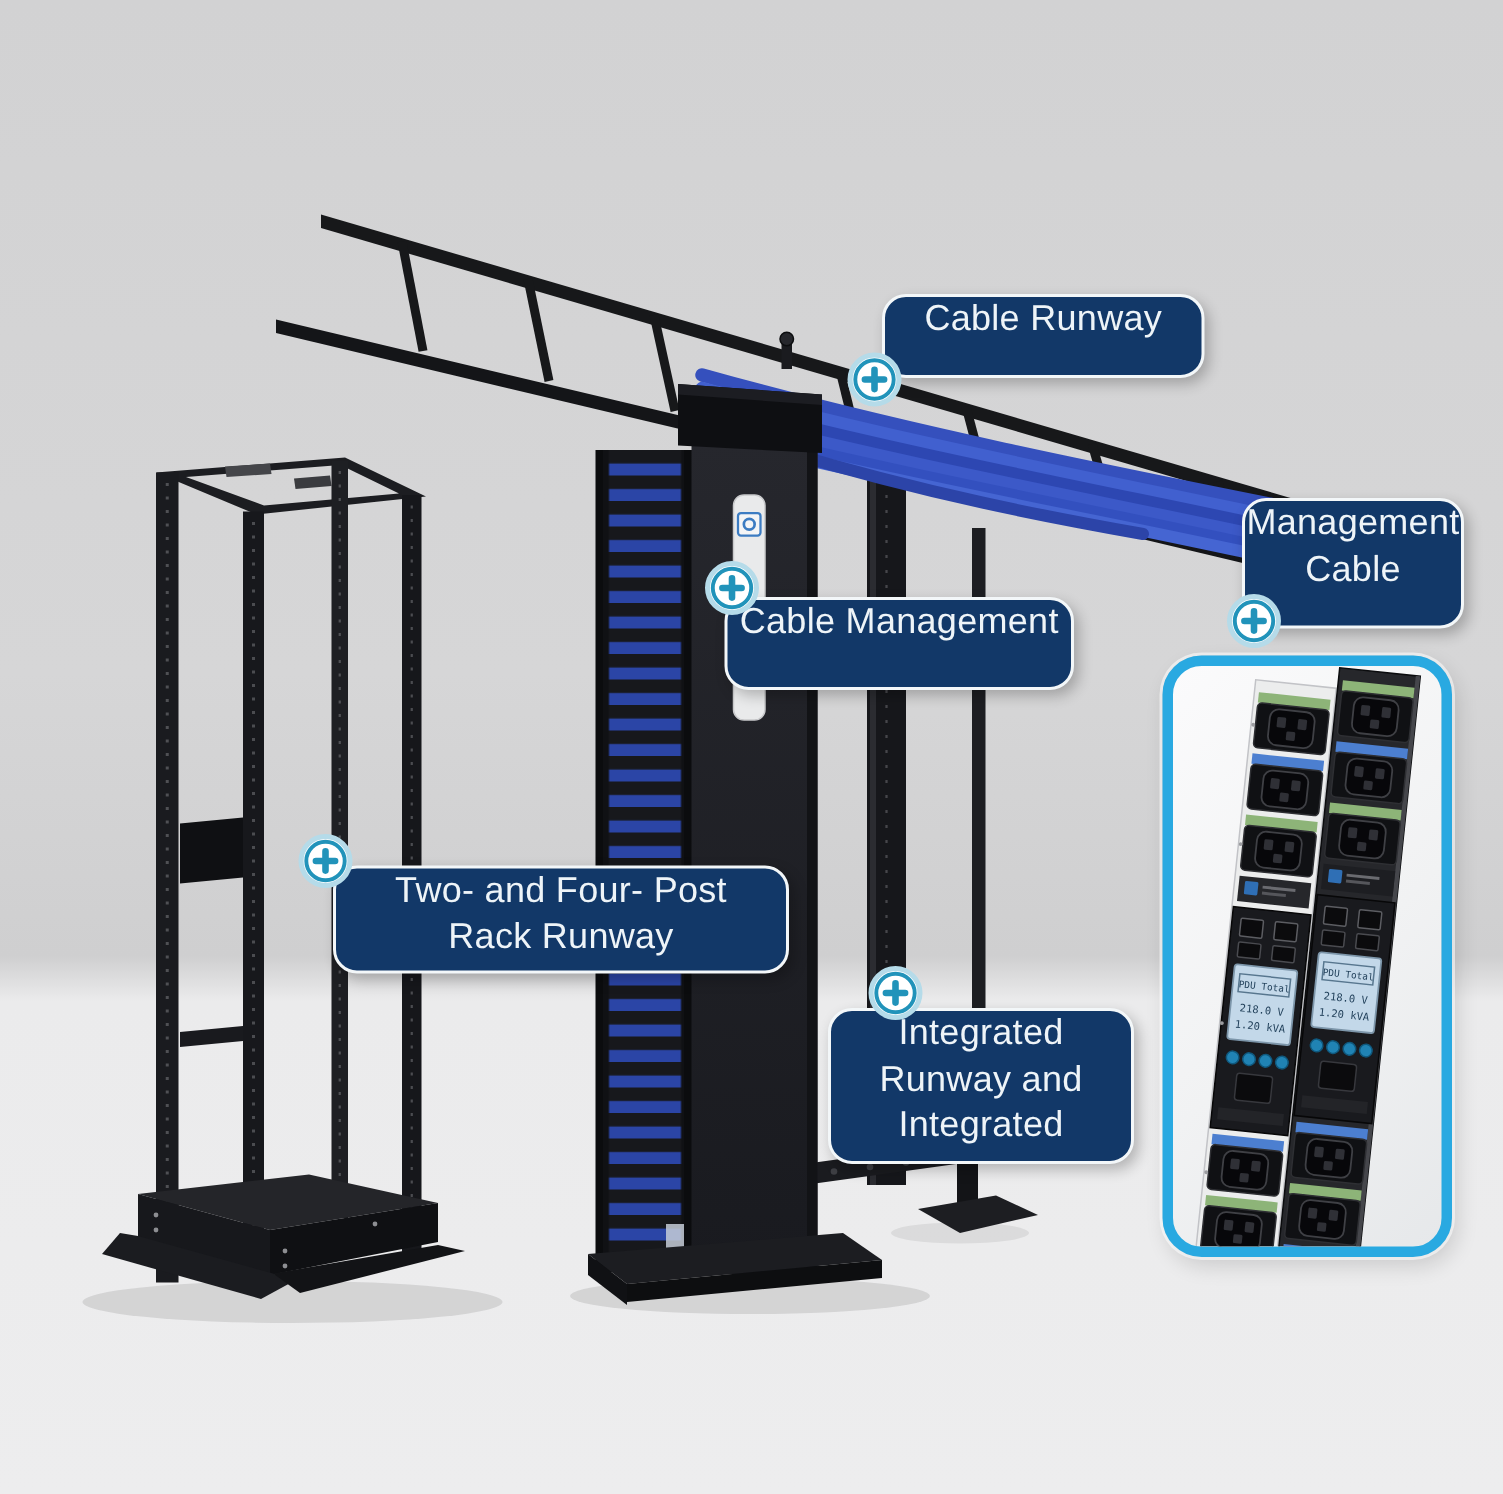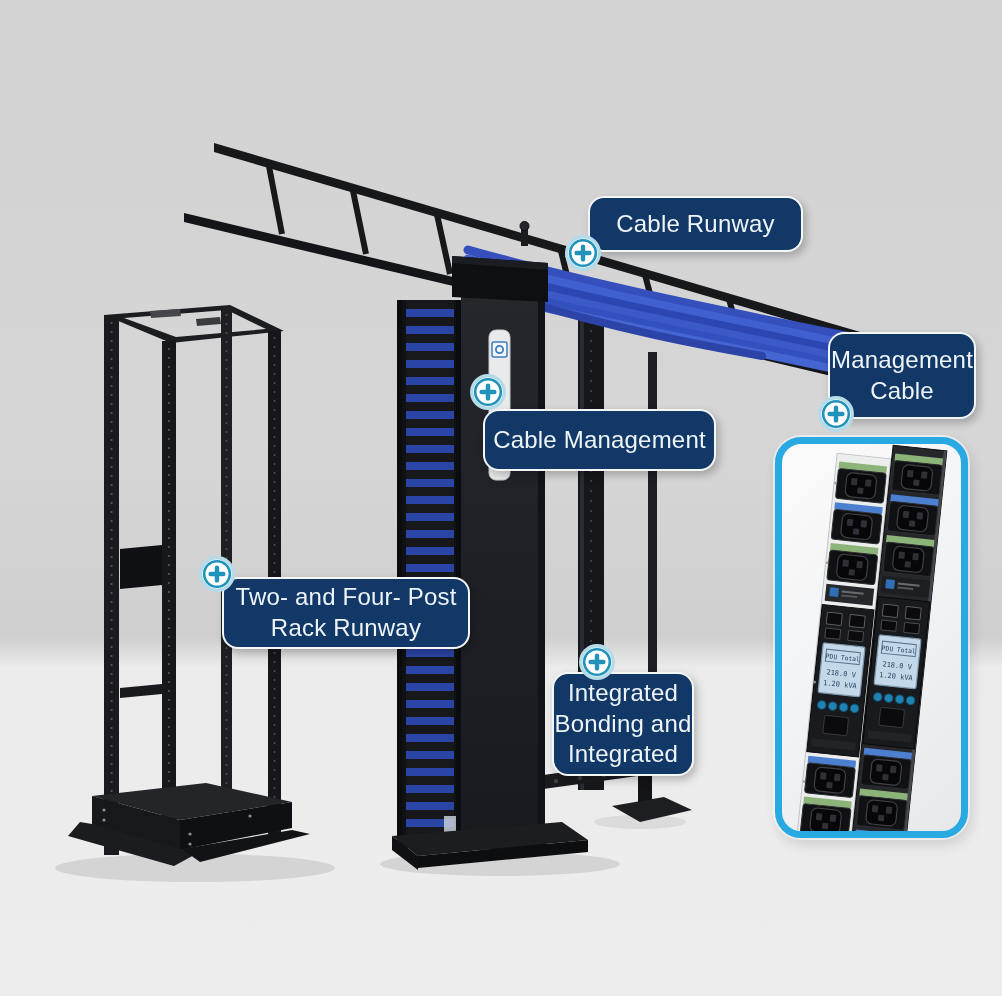--- a/index.html
+++ b/index.html
@@ -8,28 +8,28 @@
     background:linear-gradient(180deg,#d2d2d3 0%,#d6d6d7 45%,#cfcfd0 64%,#ebebec 67%,#ededee 100%);
     font-family:"Liberation Sans",sans-serif;}
   .photo{position:absolute;left:0;top:0;z-index:1;}
   .pdu-inset{position:absolute;left:775px;top:437px;width:193px;height:401px;box-sizing:border-box;
     border:7px solid #29a9e1;border-radius:26px;overflow:hidden;z-index:2;
     background:linear-gradient(135deg,#fbfbfc 0%,#f1f2f3 55%,#e6e8ea 100%);
     box-shadow:0 0 0 2px rgba(255,255,255,.55), 3px 6px 14px rgba(0,0,0,.14);}
   .callout{position:absolute;z-index:3;box-sizing:border-box;
     background:#123868;border:2px solid #f3f7f9;border-radius:16px;
     color:#eef4f8;font-size:24px;line-height:1.28;letter-spacing:.2px;
-    display:flex;flex-direction:column;justify-content:center;align-items:center;text-align:center;
+    display:flex;flex-direction:column;align-items:center;text-align:center;
     box-shadow:3px 4px 9px rgba(0,0,0,.24);cursor:pointer;}
   .callout .ln{white-space:nowrap;}
   #co-runway{left:588px;top:196px;width:215px;height:56px;}
-  #co-mgmt{left:483px;top:409px;width:233px;height:62px;}
+  #co-mgmt{left:483px;top:398px;width:233px;height:62px;}
   #co-pdus{left:828px;top:332px;width:148px;height:87px;}
-  #co-twofour{left:222px;top:577px;width:248px;height:72px;}
-  #co-bond{left:552px;top:672px;width:142px;height:104px;}
+  #co-twofour{left:222px;top:577px;width:304px;height:72px;}
+  #co-bond{left:552px;top:672px;width:204px;height:104px;}
   .hotspot{position:absolute;width:38px;height:38px;z-index:4;cursor:pointer;}
   #hs-runway{left:564px;top:234px;}
   #hs-mgmt{left:469px;top:373px;}
   #hs-pdus{left:817px;top:395px;}
   #hs-twofour{left:198px;top:555px;}
   #hs-bond{left:578px;top:643px;}
   .screen-text{font-family:"DejaVu Sans Mono",monospace;fill:#1f3e58;}
 </style>
 </head>
 <body>
@@ -251,21 +251,21 @@
   <div class="callout" id="co-pdus">
     <div class="ln">Management</div>
     <div class="ln">Cable</div>
   </div>
   <div class="callout" id="co-twofour">
     <div class="ln">Two- and Four- Post</div>
     <div class="ln">Rack Runway</div>
   </div>
   <div class="callout" id="co-bond">
     <div class="ln">Integrated</div>
-    <div class="ln">Bonding and</div>
+    <div class="ln">Runway and</div>
     <div class="ln">Integrated</div>
   </div>
 
   <div class="hotspot" id="hs-runway">
     <svg viewBox="0 0 38 38" width="38" height="38">
         <circle cx="19" cy="19" r="16.3" fill="#fff" stroke="#b5dbe9" stroke-width="3.4"></circle>
         <circle cx="19" cy="19" r="12.8" fill="#fff" stroke="#2193ba" stroke-width="2.6"></circle>
         <path d="M19 12.6 V25.4 M12.6 19 H25.4" stroke="#2193ba" stroke-width="4.4" stroke-linecap="round" fill="none"></path>
       </svg>
   </div>

